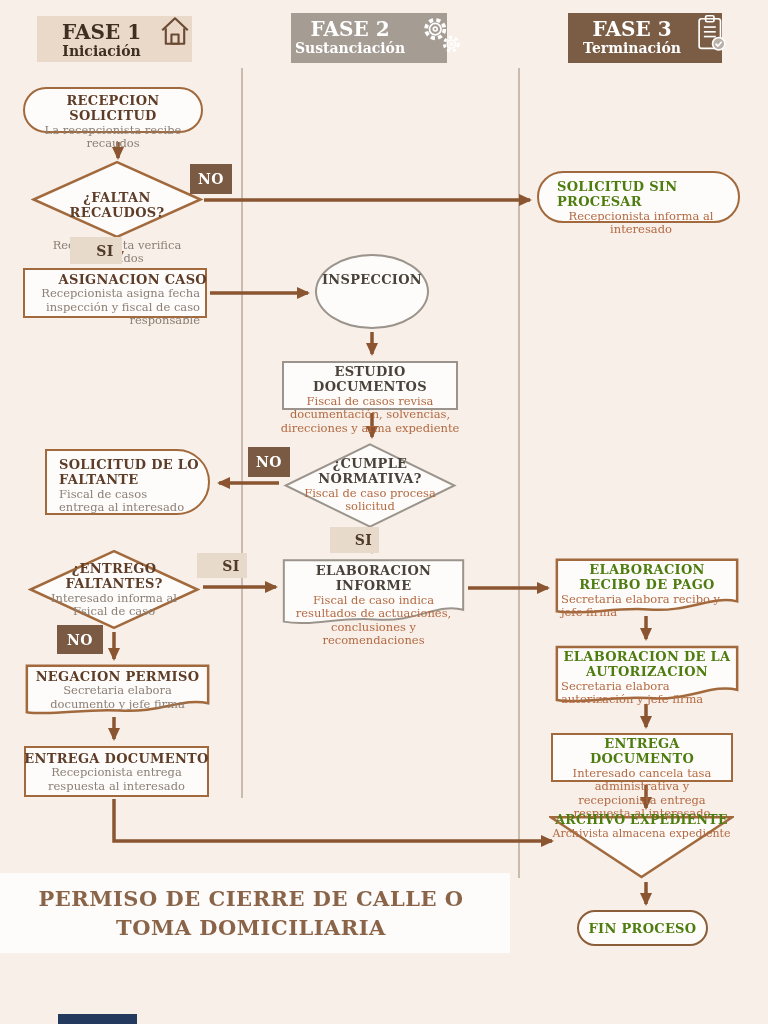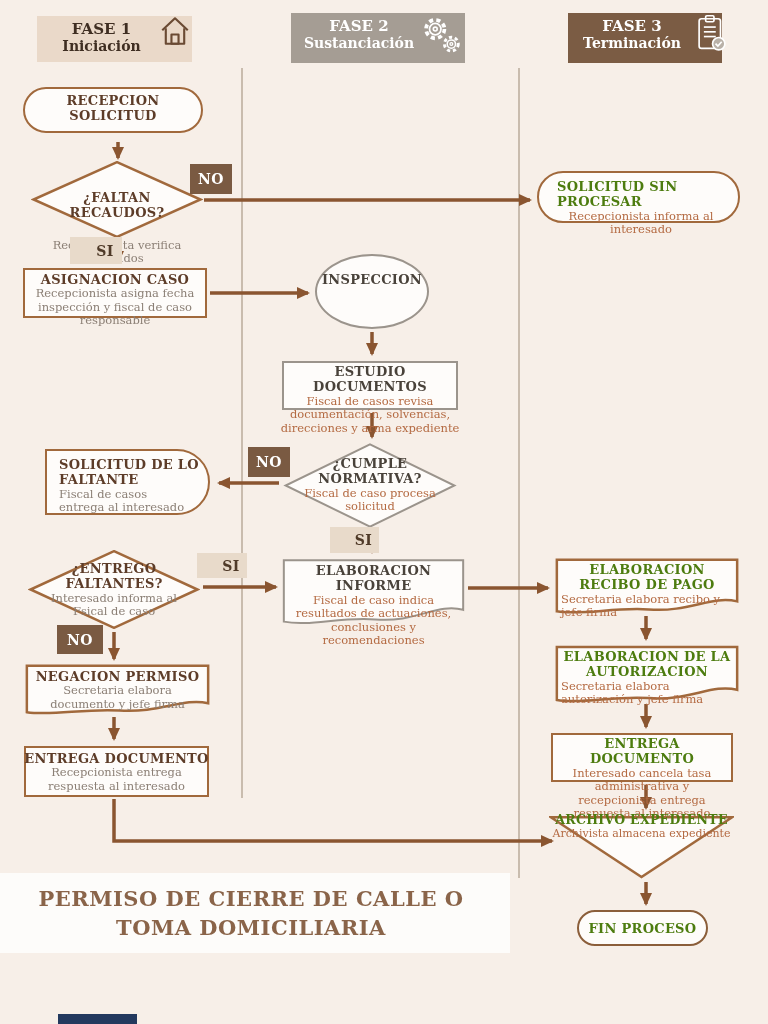--- a/index.html
+++ b/index.html
@@ -30,21 +30,21 @@
   .t-gray   { color:#49423a; }  
   .t-dark   { color:#4d7c0f; }  
   .c-gray   { color:#8b7f75; }
   .c-brown  { color:#b46a42; }
   .left { text-align:left; }
   
   .lbl.no { background:#7a5a42; color:#ffffff; }
   .lbl.si { background:#e8daca; color:#4f3a28;padding-left:18px; }
   
   .phase { position:absolute; z-index:3; text-align:center; box-sizing:border-box; padding-top:5px; }
-  .phase .p-title { font-size:15px; font-weight:bold; line-height:1.1; }
+  .phase .p-title { font-size:20px; font-weight:bold; line-height:1.1; }
   .phase .p-sub   { font-size:14px; font-weight:bold; }
   .phase.f1 { background:#ead9c9; color:#3f2e22; }
   .phase.f2 { background:#a59d94; color:#ffffff; }
   .phase.f3 { background:#7b5c44; color:#ffffff; }
   .phase-icon { position:absolute; z-index:4; }
   
   .footer-box { position:absolute; z-index:3; left:-8px; top:873px; width:518px; height:80px;
                 background:#fdfcfa; display:flex; align-items:center; justify-content:center; }
   .footer-title { color:#8a6449; font-weight:bold; font-size:21px; letter-spacing:.5px;
                   text-align:center; line-height:1.4; padding:0 26px; }
@@ -90,21 +90,21 @@
     <div class="p-sub">Iniciación</div>
   </div>
   <svg class="phase-icon" style="left:158px;top:14px;" width="34" height="34" viewBox="0 0 24 24">
     <g fill="none" stroke="#6a4a33" stroke-width="1.5" stroke-linejoin="round">
       <path d="M3 11.5 L12 3 L21 11.5"></path>
       <path d="M5.5 10 V21 H18.5 V10"></path>
       <rect x="9.5" y="14.5" width="5" height="6.5"></rect>
     </g>
   </svg>
 
-  <div class="phase f2" style="left:291px;top:13px;width:174px;height:50px;padding-right:38px;">
+  <div class="phase f2" style="left:291px;top:13px;width:156px;height:50px;padding-right:38px;">
     <div class="p-title">FASE 2</div>
     <div class="p-sub">Sustanciación</div>
   </div>
   <svg class="phase-icon" style="left:418px;top:15px;" width="46" height="42" viewBox="0 0 40 36">
     <g fill="none" stroke="#ffffff">
       <circle cx="15" cy="12" r="8" stroke-width="3.2" stroke-dasharray="3.6 2.8"></circle>
       <circle cx="15" cy="12" r="5" stroke-width="1.5"></circle>
       <circle cx="15" cy="12" r="1.7" stroke-width="1.4"></circle>
       <circle cx="29" cy="25" r="6" stroke-width="2.6" stroke-dasharray="2.8 2.4"></circle>
       <circle cx="29" cy="25" r="3.6" stroke-width="1.3"></circle>
@@ -124,36 +124,37 @@
       <line x1="8" y1="15" x2="18" y2="15"></line>
       <line x1="8" y1="19" x2="18" y2="19"></line>
       <circle cx="20.5" cy="25" r="5.2" fill="#b9b1a8"></circle>
       <path d="M17.8 25 l2 2 l3.2-3.6"></path>
     </g>
   </svg>
 
   <div class="shape-wrap stadium" style="left:23px;top:87px;width:180px;height:46px;border-radius:24px;"></div>
   <div class="txt" style="left:23px;top:93px;width:180px;">
     <div class="ttl t-brown" style="width:132px;margin:0 auto;">RECEPCION SOLICITUD</div>
+    <div class="sub c-gray" style="width:164px;margin:0 auto;">La recepcionista recibe recaudos</div>
   </div>
 
   <div class="shape-wrap" style="left:31px;top:161px;width:172px;height:77px;">
     <svg viewBox="0 0 100 100" preserveAspectRatio="none">
       <polygon class="poly-brown" points="50,1.5 98.5,50 50,98.5 1.5,50"></polygon>
     </svg>
   </div>
   <div class="txt" style="left:31px;top:172px;width:172px;">
     <div class="ttl t-brown" style="width:126px;margin:18px auto;">¿FALTAN RECAUDOS?</div>
     <div class="sub c-gray" style="width:160px;margin:0 auto;">Recepcionista verifica recaudos</div>
   </div>
   <div class="lbl no" style="left:190px;top:164px;width:42px;height:30px;">NO</div>
   <div class="lbl si" style="left:70px;top:237px;width:34px;height:27px;">SI</div>
 
   <div class="shape-wrap rect-brown" style="left:23px;top:268px;width:184px;height:50px;"></div>
-  <div class="txt" style="left:23px;top:272px;width:184px;">
+  <div class="txt" style="left:23px;top:272px;width:184px;text-align:right;">
     <div class="ttl t-brown">ASIGNACION CASO</div>
     <div class="sub c-gray" style="width:170px;margin:0 auto;">Recepcionista asigna fecha inspección y fiscal de caso responsable</div>
   </div>
 
   <div class="shape-wrap delay" style="left:45px;top:449px;width:165px;height:66px;"></div>
   <div class="txt left" style="left:59px;top:457px;width:140px;">
     <div class="ttl t-brown">SOLICITUD DE LO FALTANTE</div>
     <div class="sub c-gray" style="width:132px;">Fiscal de casos entrega al interesado</div>
   </div>
 

